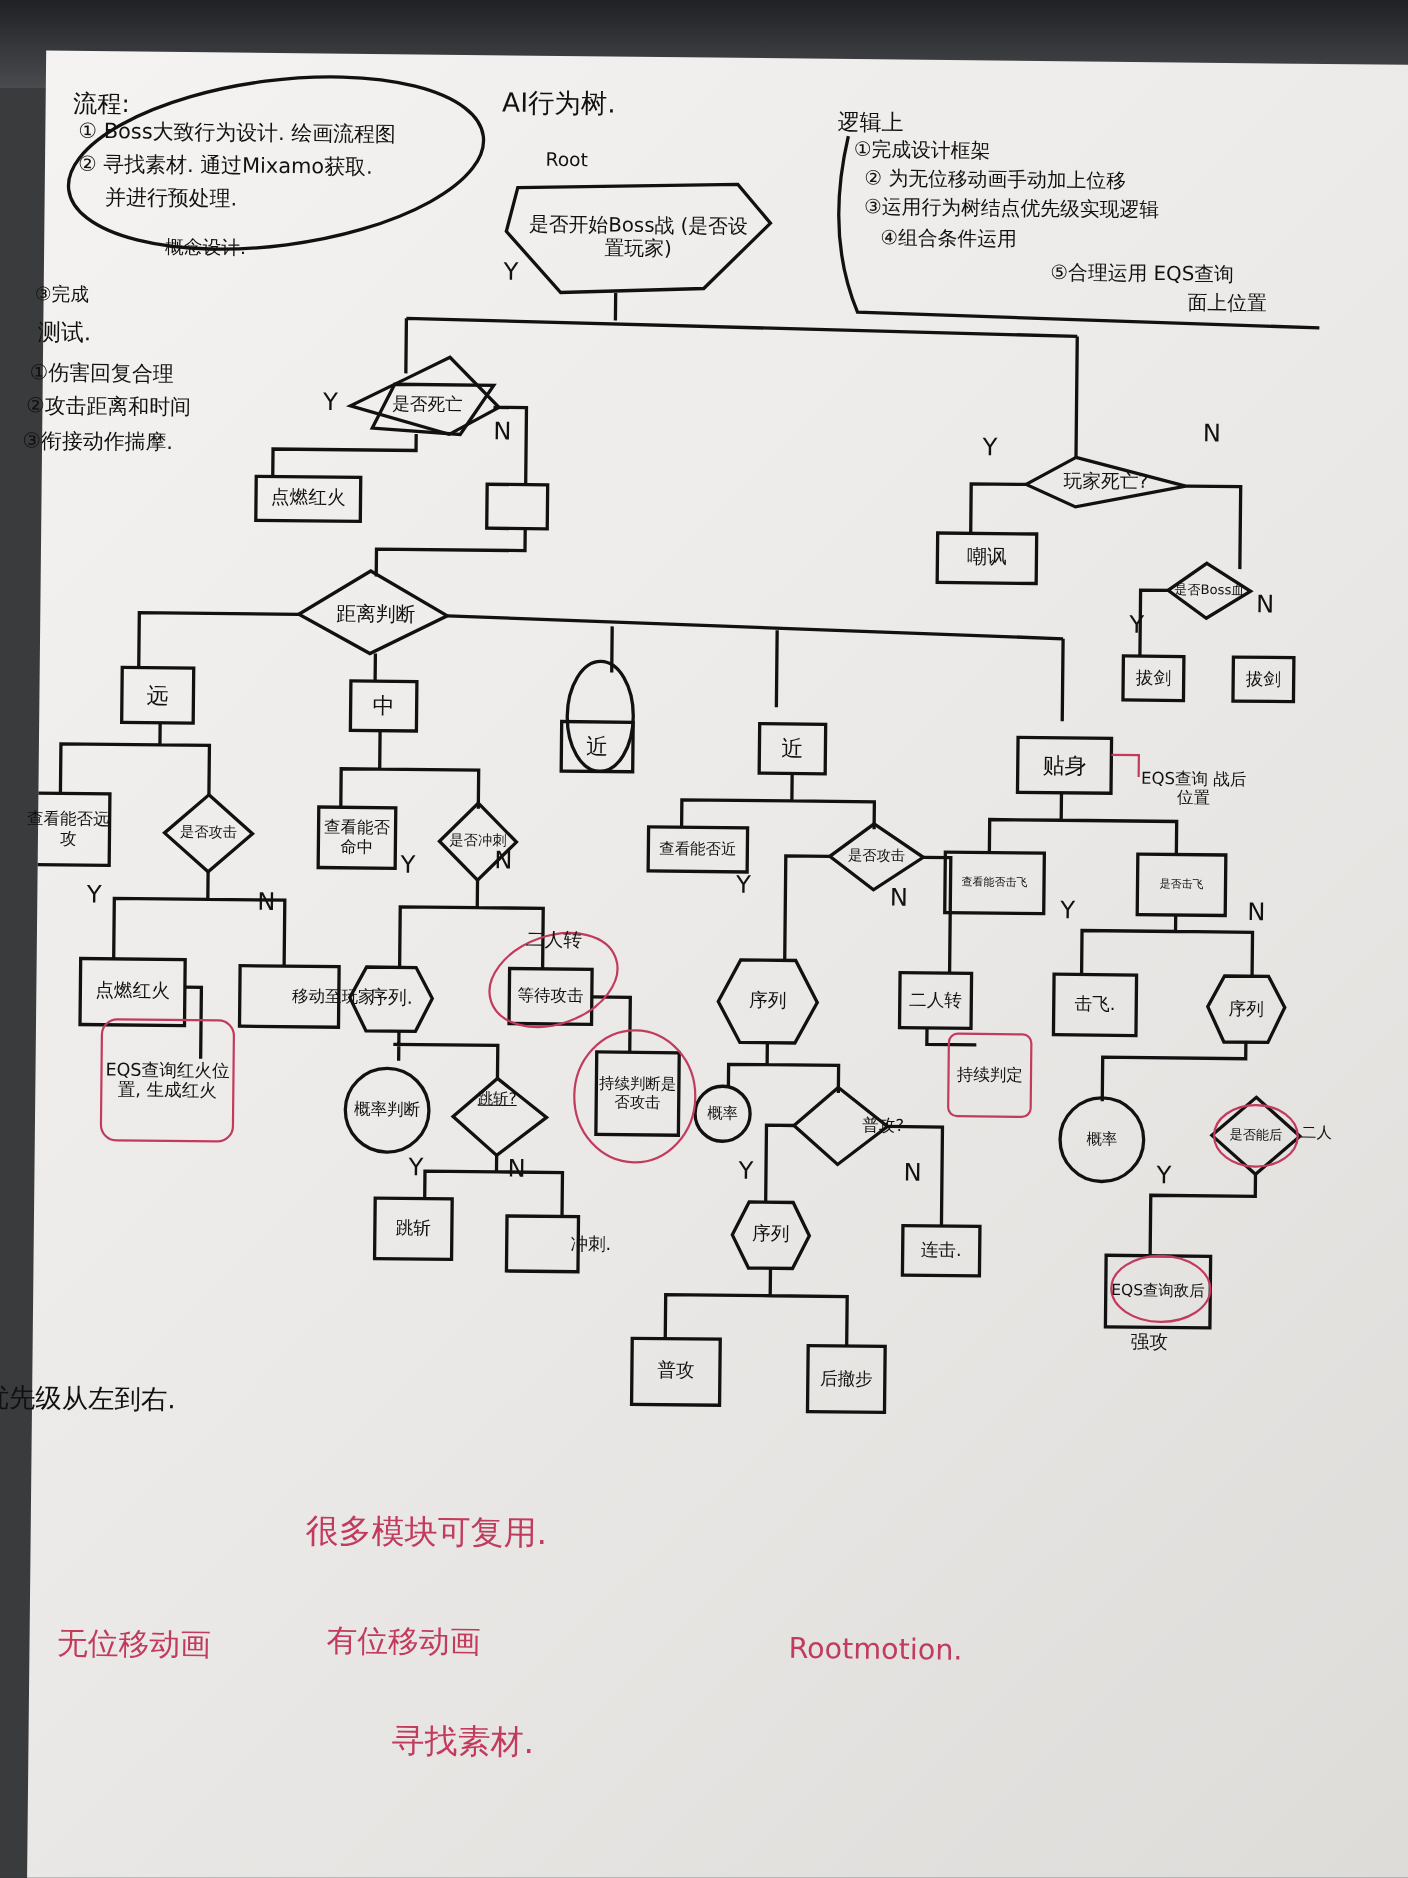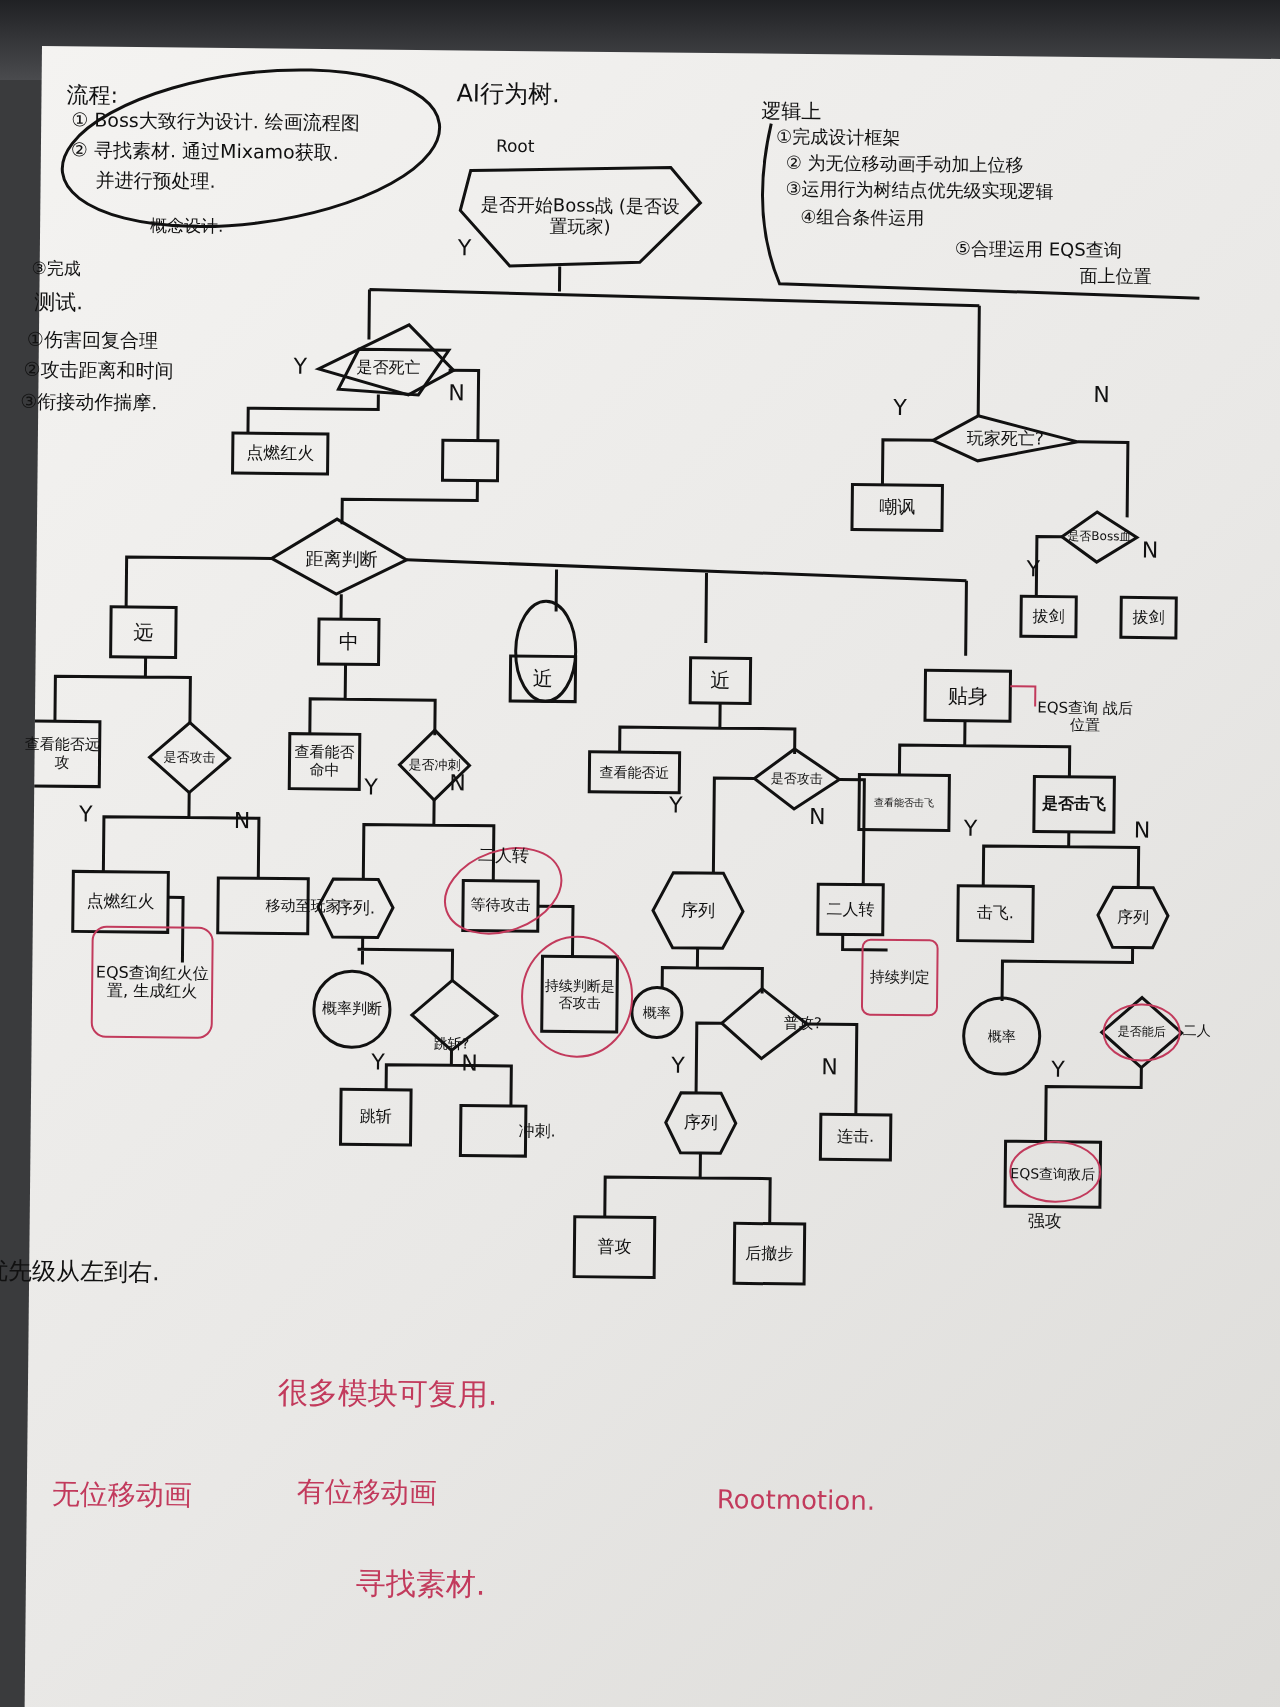--- a/index.html
+++ b/index.html
@@ -163,40 +163,40 @@
   <div class="node" style="left:40px;top:825px;width:95px;height:60px;font-size:17px;">点燃红火</div>
   <div class="node" style="left:185px;top:830px;width:90px;height:55px;font-size:15px;white-space:normal;padding-left:40px;">移动至玩家</div>
   <div class="node" style="left:60px;top:880px;width:120px;height:110px;font-size:16px;white-space:normal;">EQS查询红火位置, 生成红火</div>
 
   <div class="node" style="left:255px;top:685px;width:70px;height:55px;font-size:15px;white-space:normal;">查看能否命中</div>
   <div class="node" style="left:370px;top:700px;width:60px;height:30px;font-size:13px;">是否冲刺</div>
   <div class="node" style="left:285px;top:830px;width:75px;height:58px;font-size:17px;">序列.</div>
   <div class="node" style="left:430px;top:830px;width:75px;height:50px;font-size:15px;">等待攻击</div>
   <div class="node red" style="left:430px;top:790px;width:80px;height:30px;font-size:17px;">二人转</div>
   <div class="node" style="left:282px;top:925px;width:76px;height:70px;font-size:15px;white-space:normal;">概率判断</div>
-  <div class="node" style="left:385px;top:978px;width:70px;height:30px;font-size:14px;">跳斩?</div>
+  <div class="node" style="left:385px;top:934px;width:70px;height:30px;font-size:14px;text-decoration:underline;">跳斩?</div>
   <div class="node" style="left:310px;top:1040px;width:70px;height:55px;font-size:16px;">跳斩</div>
   <div class="node" style="left:430px;top:1055px;width:65px;height:50px;font-size:16px;margin-left:44px;">冲刺.</div>
   <div class="node" style="left:510px;top:905px;width:75px;height:75px;font-size:14px;white-space:normal;">持续判断是否攻击</div>
 
   <div class="node" style="left:555px;top:700px;width:90px;height:40px;font-size:14px;">查看能否近</div>
   <div class="node" style="left:725px;top:710px;width:75px;height:30px;font-size:13px;">是否攻击</div>
   <div class="node" style="left:620px;top:820px;width:90px;height:75px;font-size:17px;">序列</div>
   <div class="node" style="left:785px;top:830px;width:65px;height:50px;font-size:16px;">二人转</div>
   <div class="node red" style="left:830px;top:885px;width:75px;height:75px;font-size:15px;white-space:normal;">持续判定</div>
   <div class="node" style="left:600px;top:945px;width:50px;height:30px;font-size:14px;">概率</div>
   <div class="node" style="left:736px;top:955px;width:70px;height:30px;font-size:15px;">普攻?</div>
   <div class="node" style="left:635px;top:1040px;width:70px;height:60px;font-size:17px;">序列</div>
   <div class="node" style="left:790px;top:1060px;width:70px;height:45px;font-size:16px;">连击.</div>
   <div class="node" style="left:545px;top:1165px;width:80px;height:60px;font-size:17px;">普攻</div>
   <div class="node" style="left:705px;top:1170px;width:70px;height:60px;font-size:16px;">后撤步</div>
 
   <div class="node" style="left:825px;top:720px;width:90px;height:55px;font-size:10px;white-space:normal;">查看能否击飞</div>
   <div class="node red" style="left:995px;top:630px;width:110px;height:60px;font-size:15px;white-space:normal;">EQS查询 战后位置</div>
-  <div class="node" style="left:1000px;top:720px;width:80px;height:55px;font-size:16px;font-weight:bold;">是否击飞</div>
+  <div class="node" style="left:1000px;top:720px;width:80px;height:55px;font-size:10px;">是否击飞</div>
   <div class="node" style="left:925px;top:830px;width:75px;height:55px;font-size:16px;">击飞.</div>
   <div class="node" style="left:1065px;top:830px;width:70px;height:60px;font-size:16px;">序列</div>
   <div class="node" style="left:935px;top:965px;width:70px;height:30px;font-size:14px;">概率</div>
   <div class="node" style="left:1070px;top:960px;width:80px;height:30px;font-size:12px;">是否能后</div>
   <div class="node" style="left:975px;top:1085px;width:95px;height:65px;font-size:14px;white-space:normal;">EQS查询敌后</div>
   <div class="node red" style="left:980px;top:1150px;width:70px;height:30px;font-size:17px;">强攻</div>
   <div class="node red" style="left:1140px;top:960px;width:50px;height:25px;font-size:14px;">二人</div>
 
   <div class="lbl" style="left:418px;top:185px;">Y</div>
   <div class="lbl" style="left:255px;top:305px;">Y</div>

